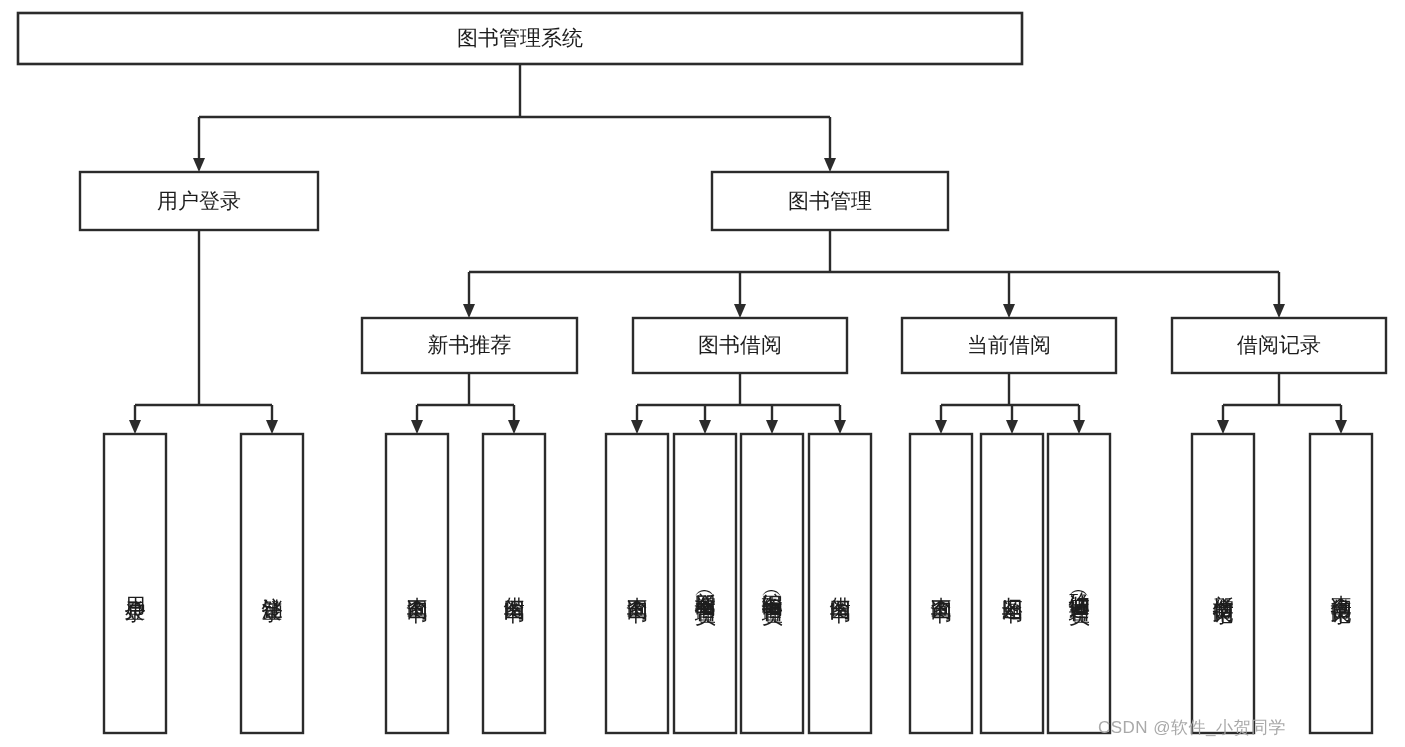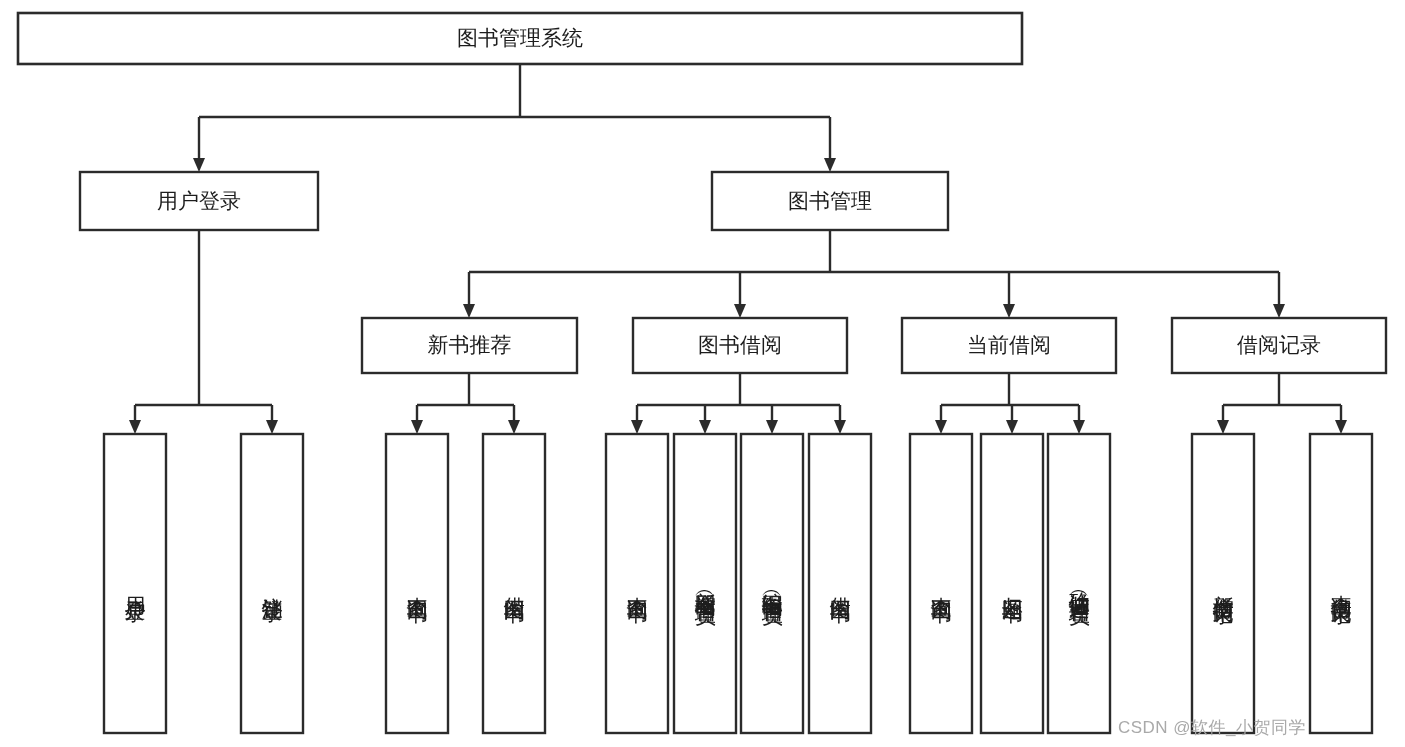--- a/index.html
+++ b/index.html
@@ -64,21 +64,21 @@
     display: flex;
     align-items: center;
     justify-content: center;
     text-align: center;
     white-space: pre;
     pointer-events: none;
     user-select: none;
   }
   #watermark {
     position: absolute;
-    right: 8px;
+    right: 28px;
     bottom: 8px;
     font-family: "Liberation Sans", "DejaVu Sans", sans-serif;
     font-size: 17px;
     color: #a9a9a9;
     white-space: nowrap;
     letter-spacing: 0.5px;
   }
 </style>
 </head>
 <body>

